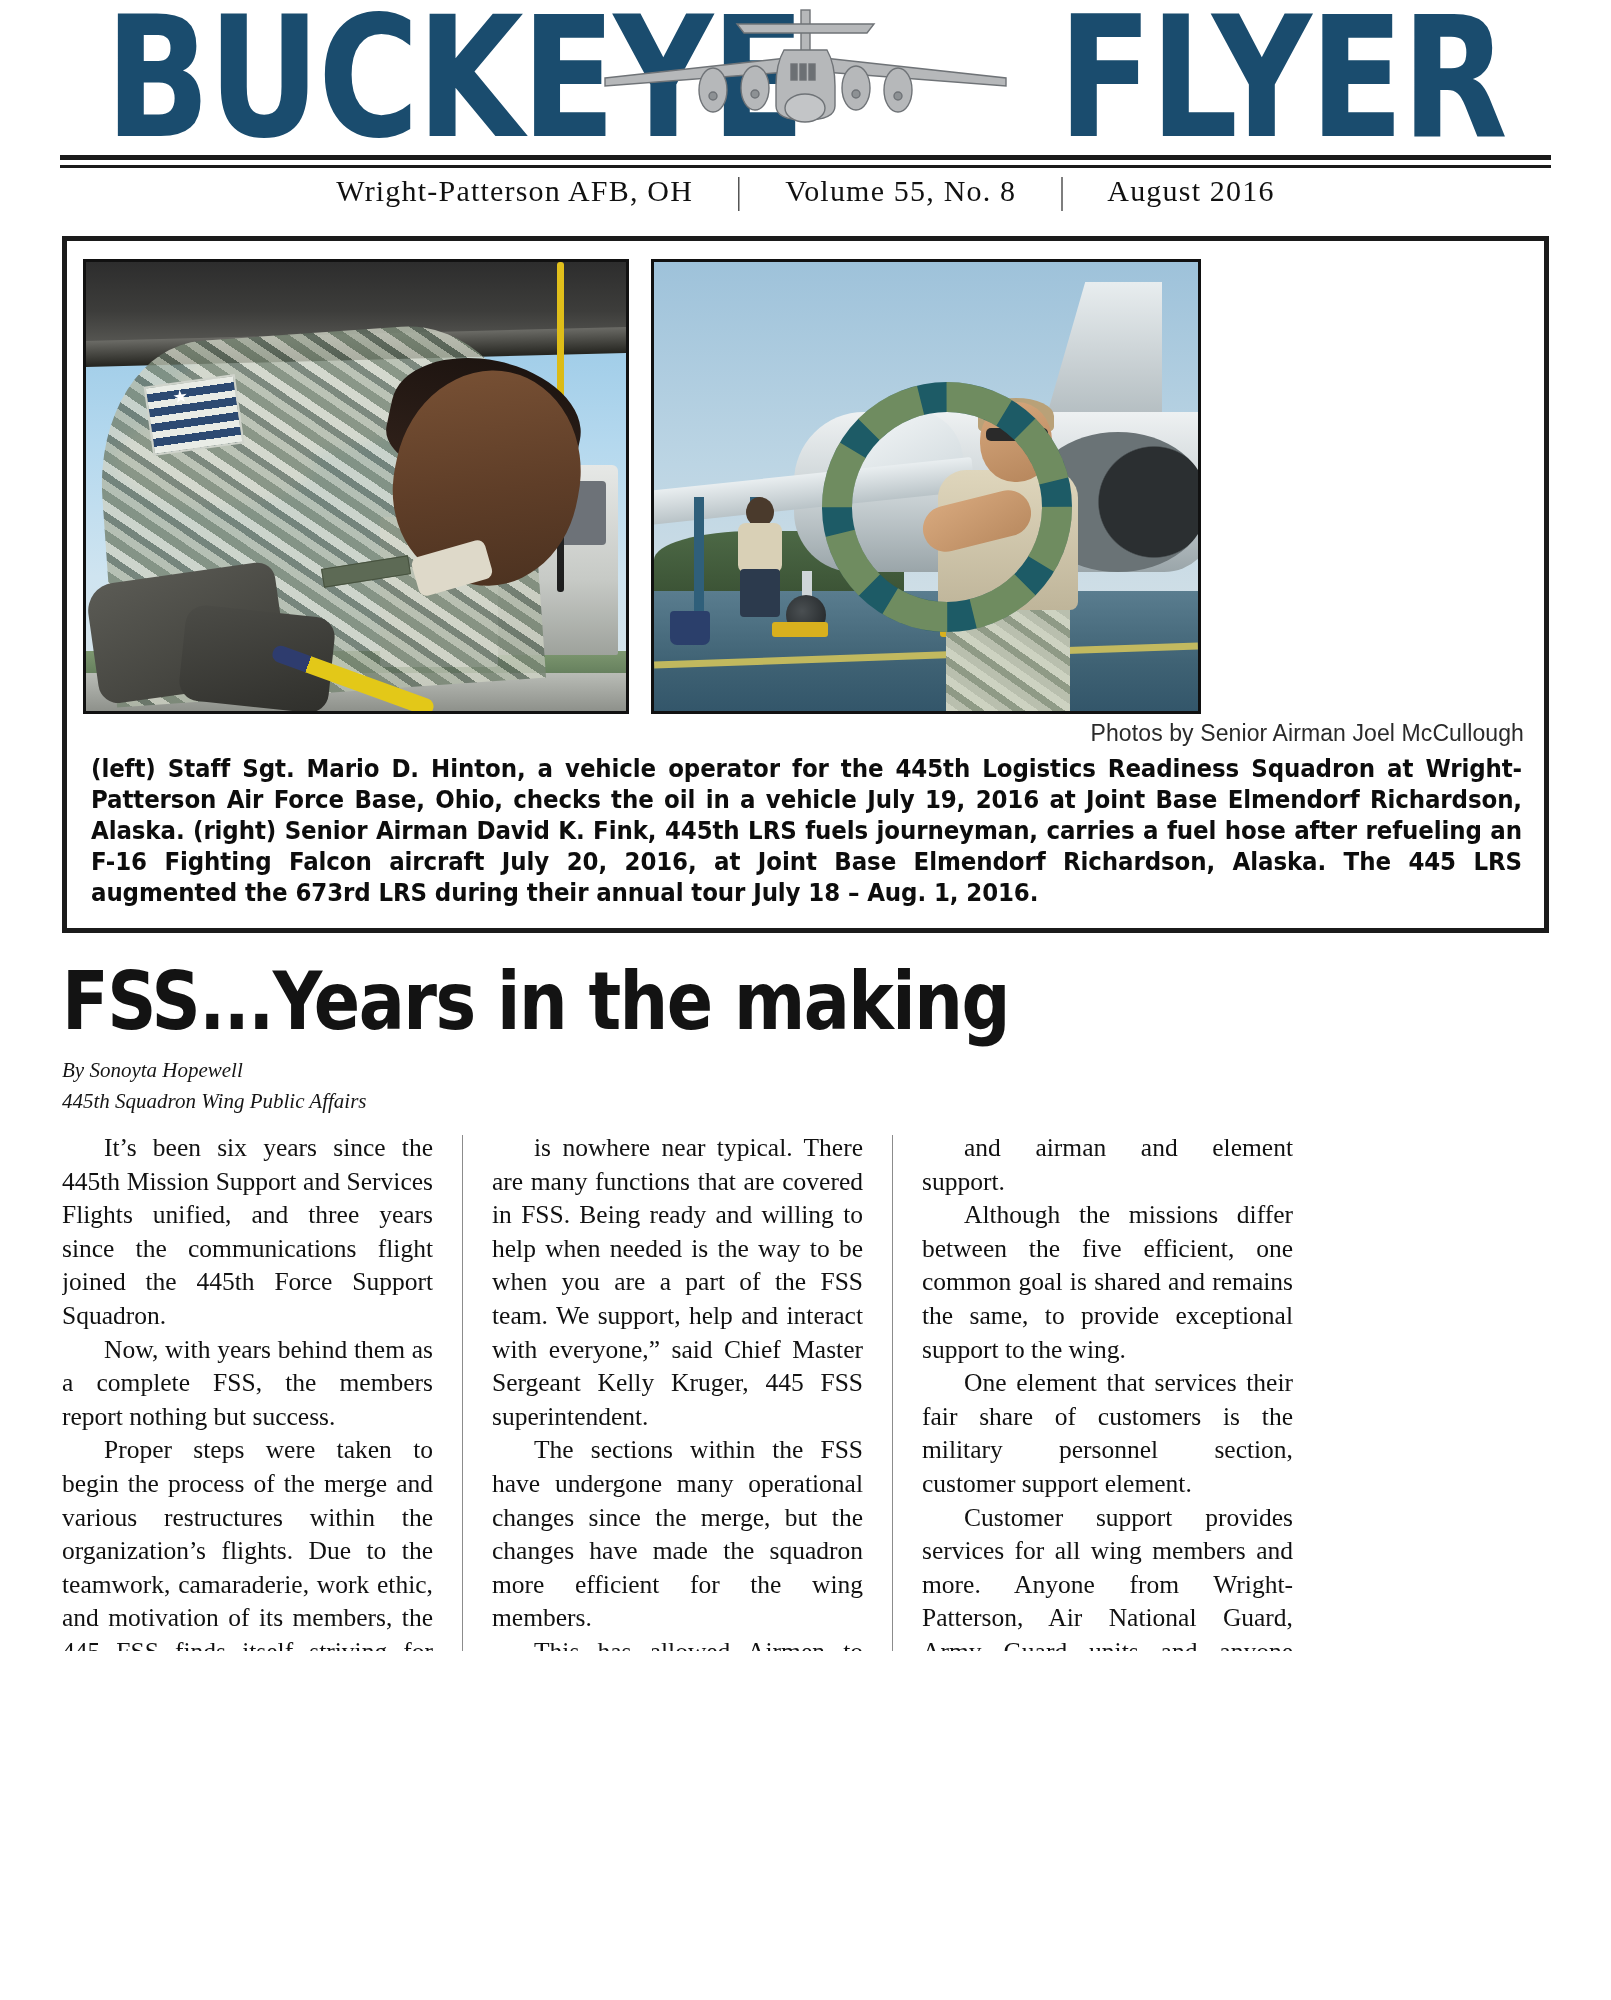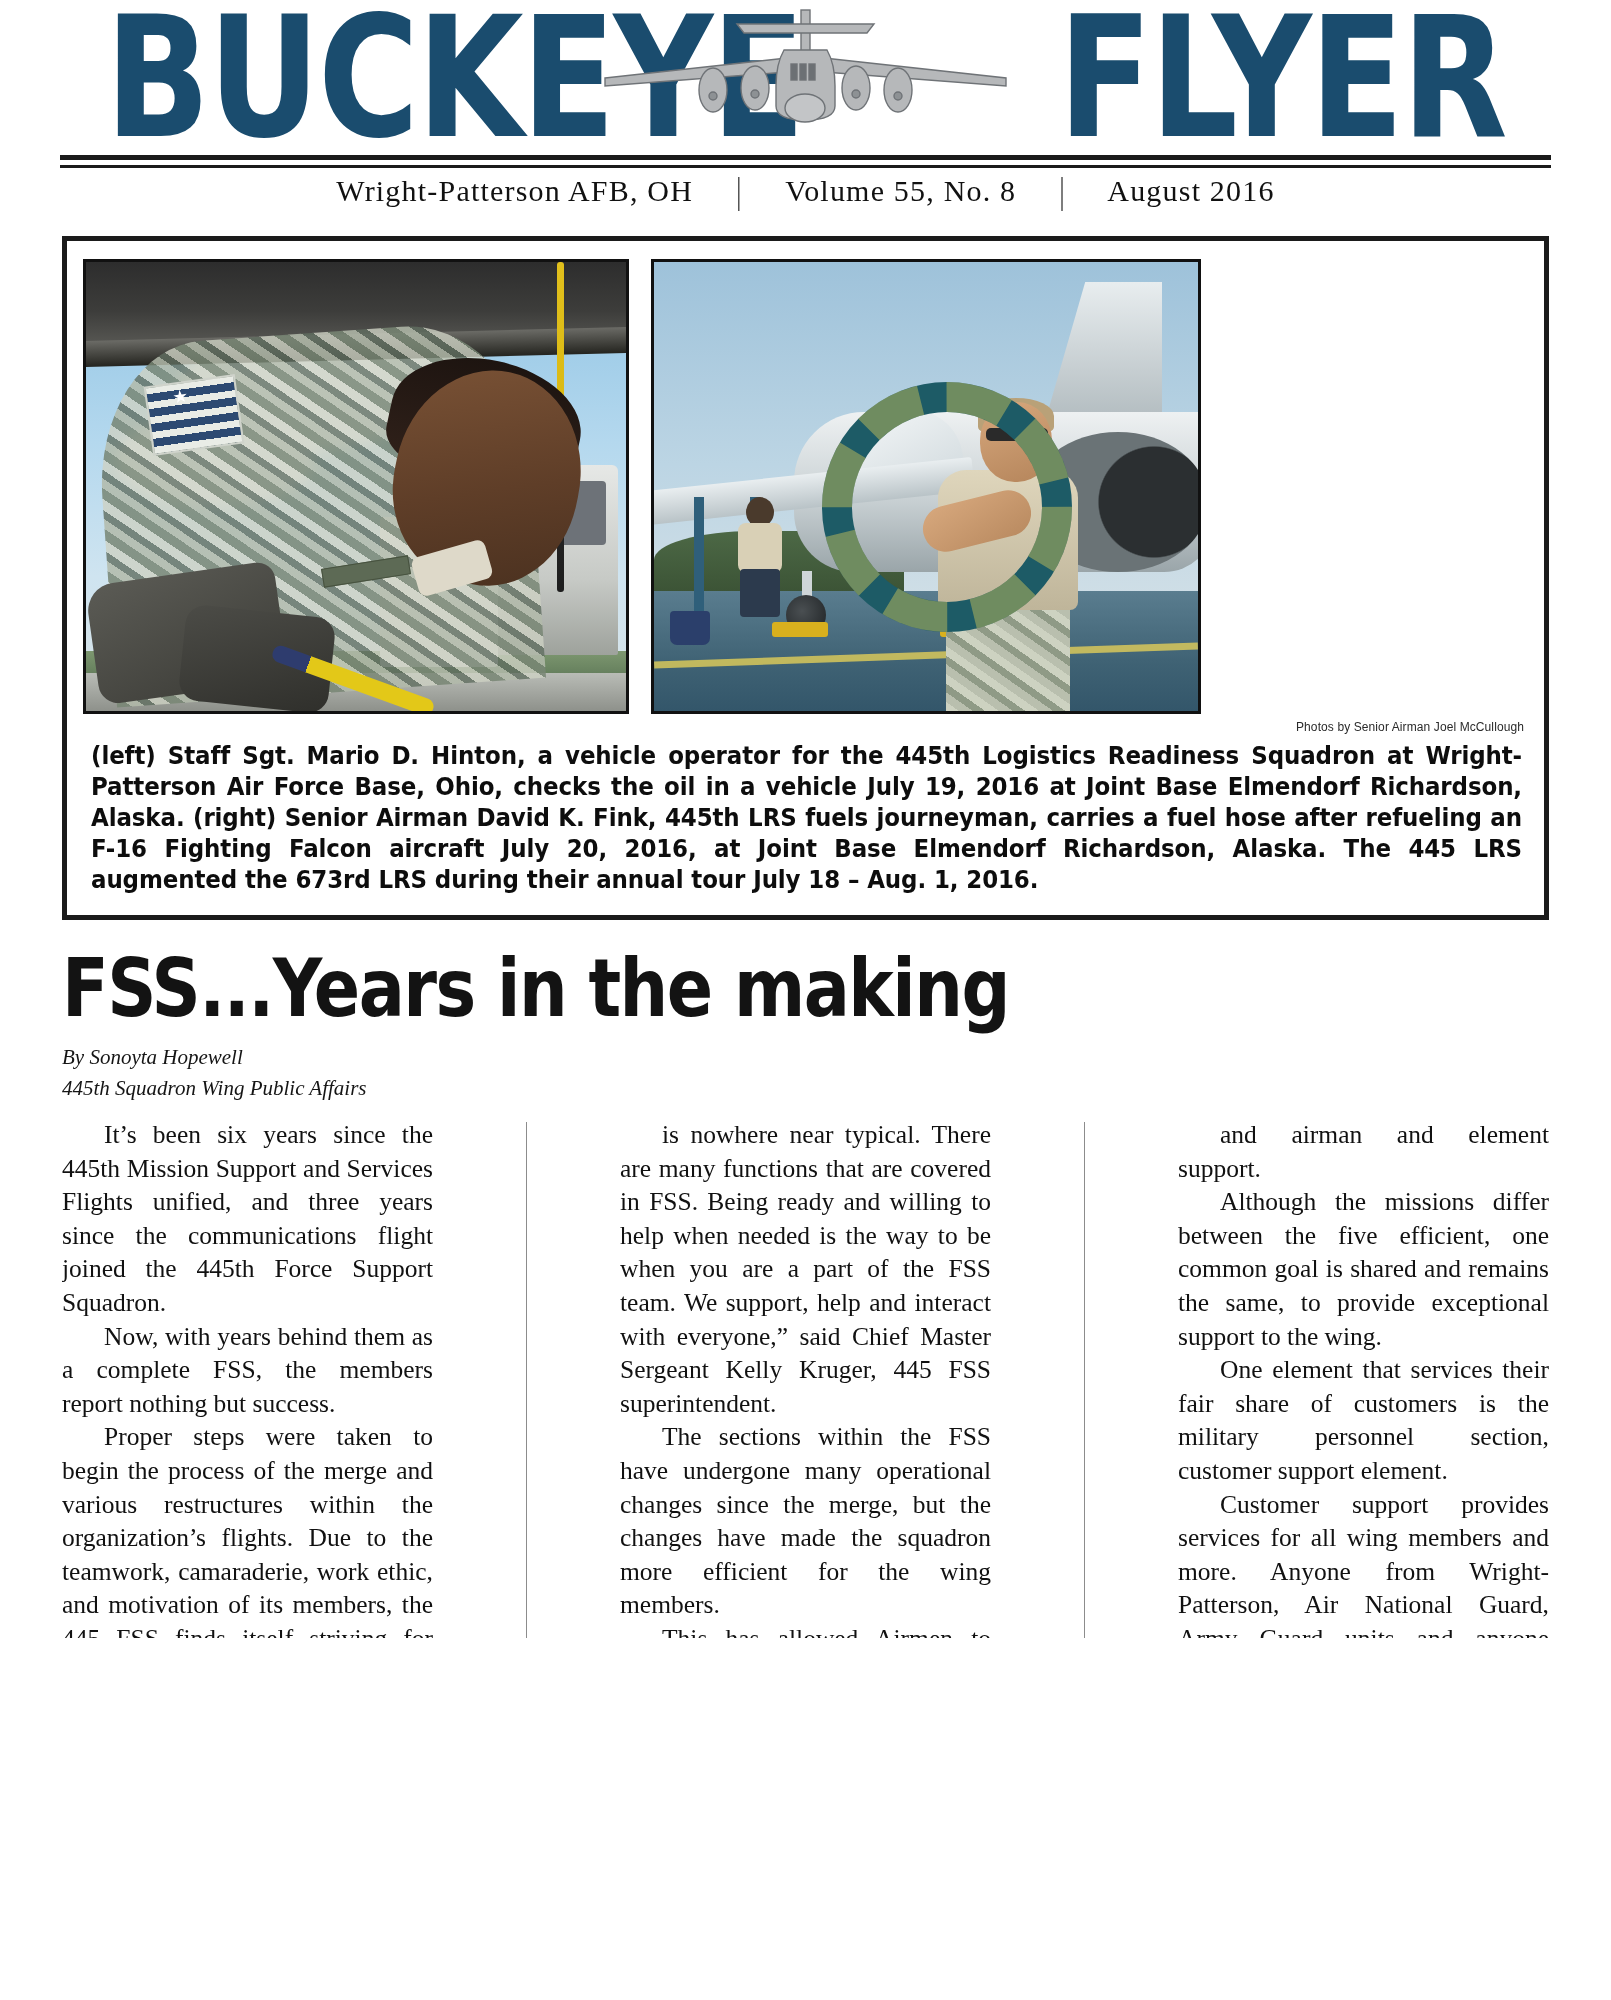--- a/index.html
+++ b/index.html
@@ -305,21 +305,21 @@
     position:absolute;left:96px;bottom:96px;width:10px;height:118px;background:#2f5f7a;
   }
   .bucket{
     position:absolute;left:16px;bottom:66px;width:40px;height:34px;background:#2b3f6b;border-radius:4px 4px 7px 7px;
   }
 
   
   .credit{
     text-align:right;
     font-family:"Liberation Sans", sans-serif;
-    font-size:12px;
+    font-size:23px;
     color:#2a2a2a;
     padding:6px 4px 2px 0;
     letter-spacing:.1px;
   }
   .caption{
     font-family:"Liberation Sans Narrow","DejaVu Sans Condensed","Liberation Sans", sans-serif;
     font-weight:bold;
     font-size:25.5px;
     line-height:31px;
     color:#0d0d0d;
@@ -345,21 +345,20 @@
     font-family:"Liberation Serif", serif;
     font-style:italic;
     font-size:21px;
     line-height:31px;
     color:#151515;
     margin-bottom:14px;
   }
   .columns{
     display:flex;
     margin-top:8px;
-    justify-content:space-between;
   }
   .col{
     width:371px;
     font-family:"Liberation Serif", serif;
     font-size:25.5px;
     line-height:33.6px;
     text-align:justify;
     color:#111;
     -webkit-hyphens:auto;hyphens:auto;
     overflow:hidden;

